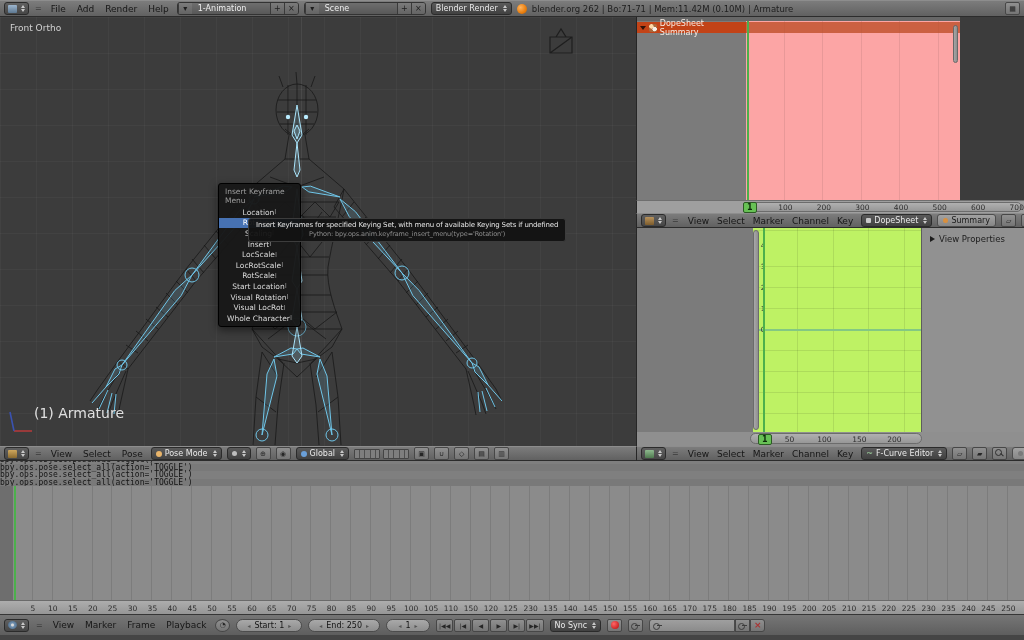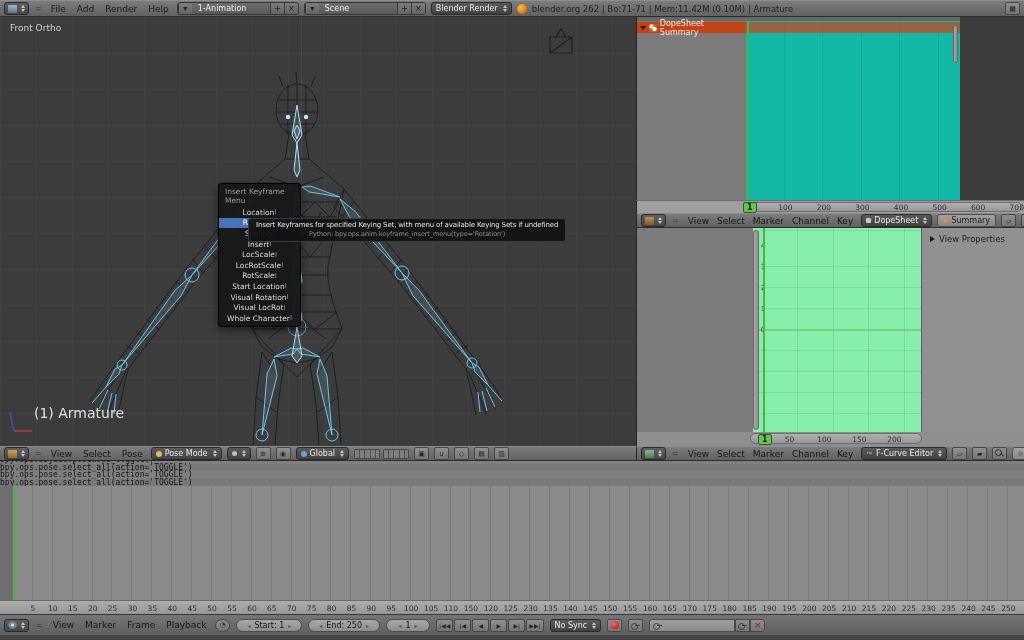--- a/index.html
+++ b/index.html
@@ -77,42 +77,42 @@
   #vp-viewlabel{position:absolute;left:10px;top:6px;font-size:9px;color:#d2d2d2}
   #vp-objlabel{position:absolute;left:34px;top:388px;font-size:14px;color:#e0e0e0}
 
   
   #vp-header{left:0;top:446px;width:636px;height:15px}
   .layers{display:inline-flex;gap:3px}
   .layerblk{width:26px;height:10px;border:1px solid #454545;border-radius:1px;
       background:repeating-linear-gradient(90deg,#7e7e7e 0 4.2px,#4f4f4f 4.2px 5.2px)}
 
   
-  #dope{left:636px;top:17px;width:324px;height:183px;background:#14b8a6;border-left:1px solid #262626;overflow:hidden}
+  #dope{left:636px;top:17px;width:324px;height:183px;background:#fca5a5;border-left:1px solid #262626;overflow:hidden}
   #dope-top{position:absolute;left:0;top:0;width:100%;height:4px;background:#676767}
   #dope-chancol{position:absolute;left:0;top:4px;width:109px;bottom:0;background:#7b7b7b}
   #dope-gridarea{position:absolute;left:109px;top:4px;right:0;bottom:0;
       background:repeating-linear-gradient(90deg,transparent 0 37.6px,rgba(0,0,0,0.08) 37.6px 38.6px)}
   #dope-summary-strip{position:absolute;left:109px;top:5px;right:0;height:11px;background:rgba(188,77,38,0.78)}
   #dope-summary{position:absolute;left:0;top:5px;width:109px;height:11px;background:#c24317;
       display:flex;align-items:center;gap:3px;padding:0 3px;color:#f6ece5;font-size:8px}
   #dope-summary .tri{width:0;height:0;border-left:3.5px solid transparent;border-right:3.5px solid transparent;border-top:4px solid #30120a}
   #dope-summary .chanicon{width:8px;height:8px;border-radius:2px;
       background:radial-gradient(circle at 30% 30%,#ffd9a8 2px,transparent 2.4px),
                  radial-gradient(circle at 70% 65%,#f6f0ea 2px,transparent 2.4px),#a96a3e}
   #dope-green{left:747px;top:21px;height:179px}
   #dope-ruler{left:636px;top:200px;width:388px;height:13px;background:#9f9f9f;border-top:1px solid #6f6f6f;border-left:1px solid #262626}
   #dope-ruler .pillbg{position:absolute;left:106px;right:2px;top:1px;height:10px;
       background:linear-gradient(#b0b0b0,#979797);border:1px solid #6c6c6c;border-radius:6px}
 
   
   #dope-header{left:636px;top:213px;width:388px;height:15px;border-left:1px solid #262626}
 
   
-  #graph{left:636px;top:228px;width:388px;height:204px;background:#86efac;border-left:1px solid #262626;overflow:hidden}
+  #graph{left:636px;top:228px;width:388px;height:204px;background:#bef264;border-left:1px solid #262626;overflow:hidden}
   #graph-chancol{position:absolute;left:0;top:0;width:116px;height:100%;background:#7b7b7b}
   #graph-area{position:absolute;left:116px;top:0;width:168px;height:100%;
       background-image:repeating-linear-gradient(90deg,transparent 0 34.4px,rgba(0,0,0,0.09) 34.4px 35.4px),
                        repeating-linear-gradient(180deg,transparent 0 20px,rgba(0,0,0,0.09) 20px 21px);
       background-position:10px 18px}
   #graph-vslider{position:absolute;left:116px;top:2px;width:6px;bottom:2px;
       background:linear-gradient(90deg,#a8a8a8,#8f8f8f);border:1px solid #6c6c6c;border-radius:3px}
   #graph-vticks{position:absolute;left:120px;top:7px;width:12px;display:flex;flex-direction:column}
   #graph-vticks span{height:21px;display:flex;align-items:center;justify-content:center;font-size:7px;color:#2e2e2e}
   #graph-hzero{position:absolute;left:116px;top:101px;width:168px;height:2px;background:#83c883}

